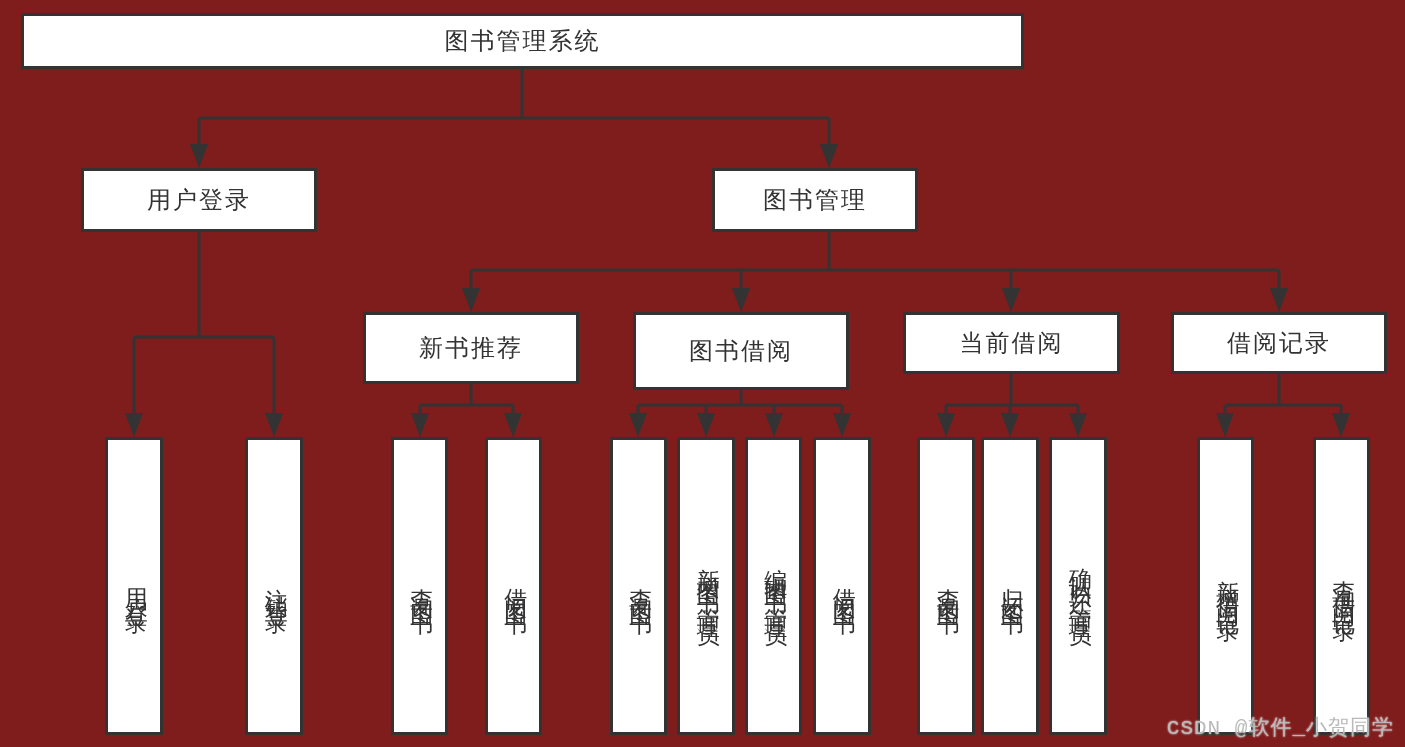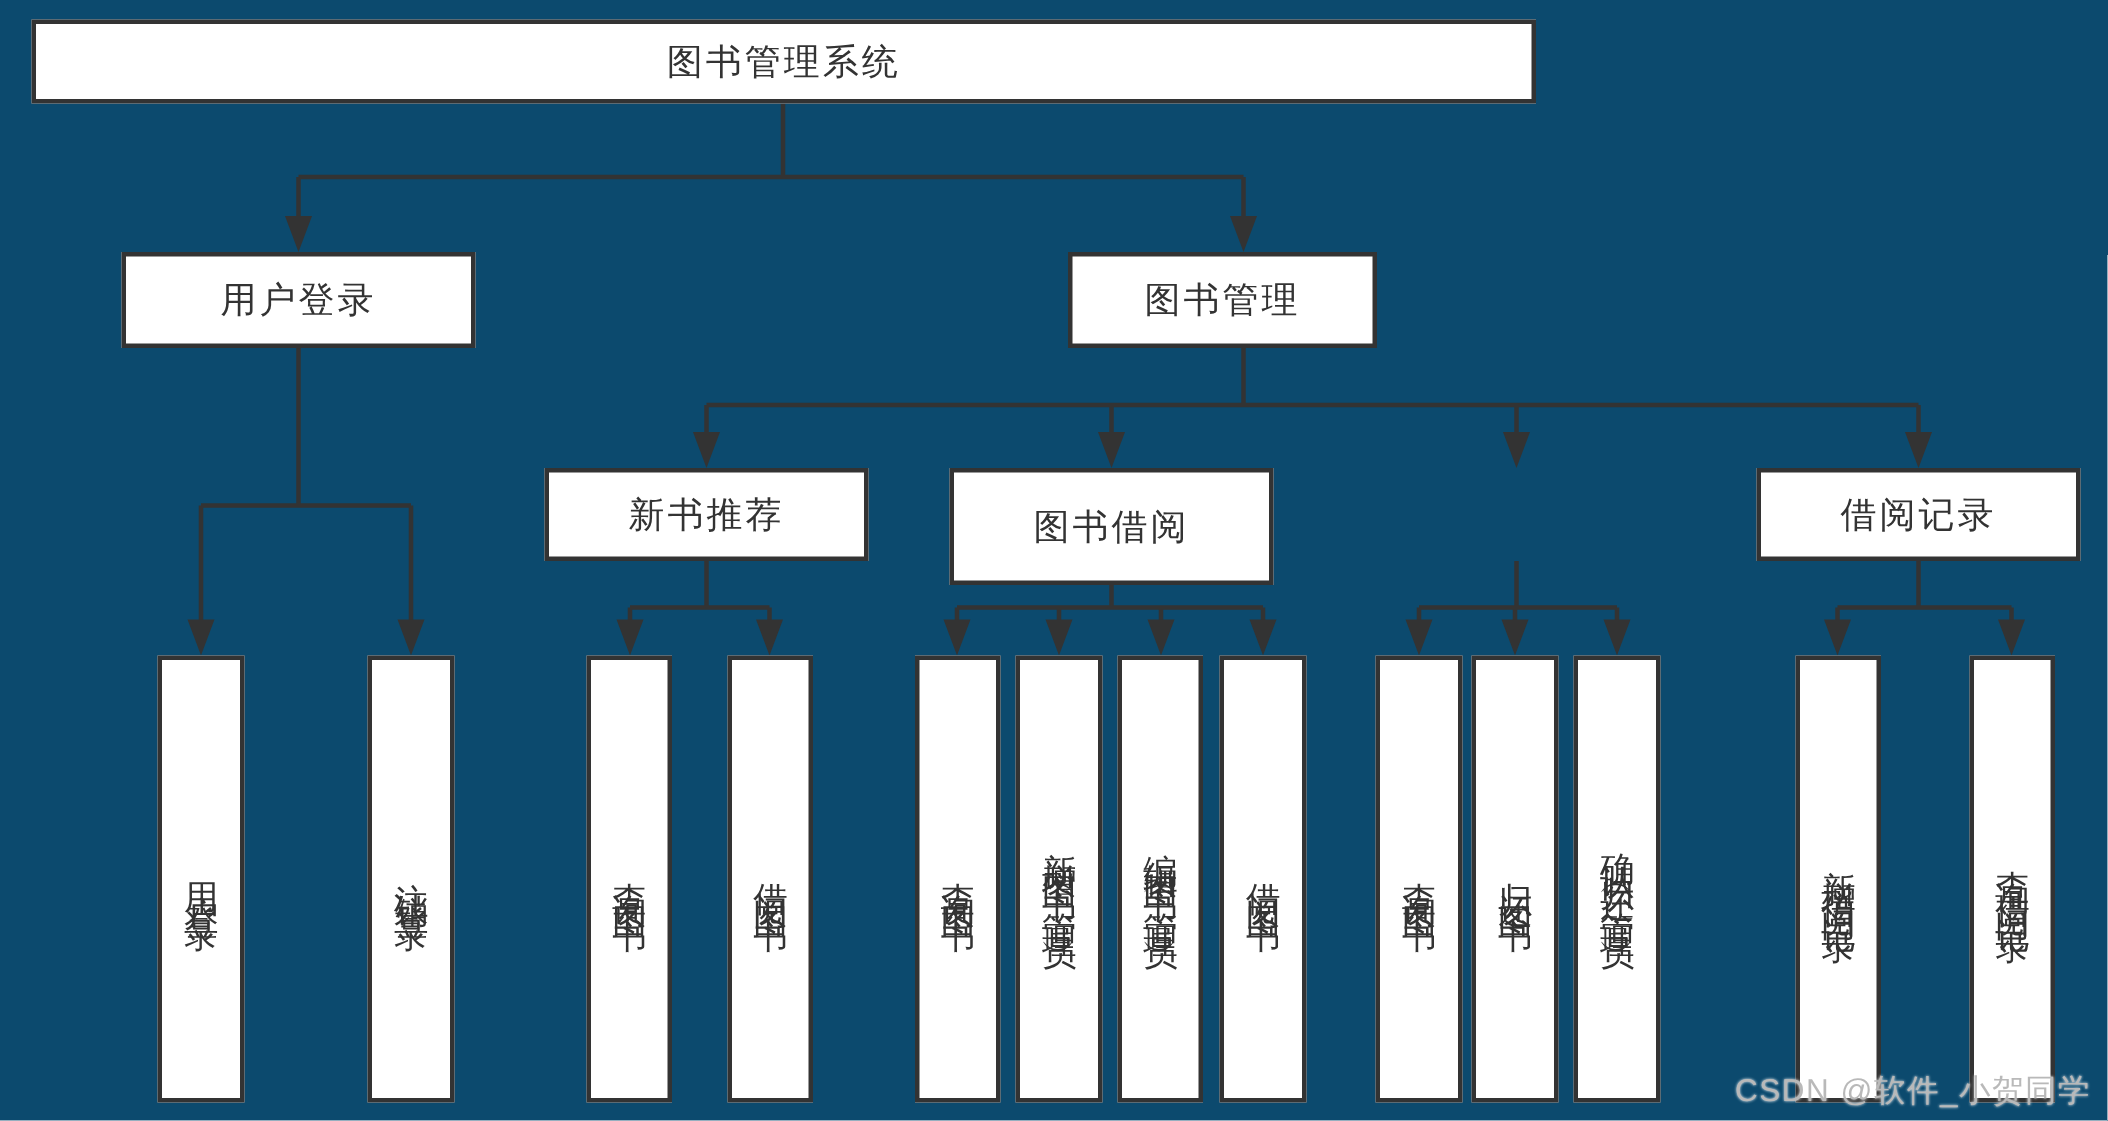--- a/index.html
+++ b/index.html
@@ -1,23 +1,23 @@
 <!DOCTYPE html>
 <html><head>
 <meta charset="utf-8">
 <style>
   * { margin: 0; padding: 0; box-sizing: border-box; }
   html, body { background: #ffffff; }
   .canvas {
     position: relative;
     width: 1405px;
     height: 747px;
-    background: #0c4a6e;
+    background: #7f1d1d;
     overflow: hidden;
-    font-family: Liberation Sans, sans-serif;
+    font-family: Liberation Mono, monospace;
   }
   .connectors {
     position: absolute;
     left: 0; top: 0;
   }
   .node {
     position: absolute;
     border: 3px solid #333333;
     background: #ffffff;
     color: #333333;
@@ -89,25 +89,28 @@
     <span>图书管理系统</span>
   </div>
 
   <div class="node h-node" style="left:81px; top:168px; width:236px; height:64px;">
     <span>用户登录</span>
   </div>
   <div class="node h-node" style="left:712px; top:168px; width:206px; height:64px;">
     <span>图书管理</span>
   </div>
 
-  <div class="node h-node" style="left:363px; top:312px; width:216px; height:62px;">
+  <div class="node h-node" style="left:363px; top:312px; width:216px; height:72px;">
     <span>新书推荐</span>
   </div>
   <div class="node h-node" style="left:633px; top:312px; width:216px; height:78px;">
     <span>图书借阅</span>
+  </div>
+  <div class="node h-node" style="left:903px; top:312px; width:217px; height:62px;">
+    <span>当前借阅</span>
   </div>
   <div class="node h-node" style="left:1171px; top:312px; width:216px; height:62px;">
     <span>借阅记录</span>
   </div>
 
   <div class="node v-node" style="left:105px; top:437px; width:58px; height:298px;">
     <span class="vtext">用户登录</span>
   </div>
   <div class="node v-node" style="left:245px; top:437px; width:58px; height:298px;">
     <span class="vtext">注销登录</span>

